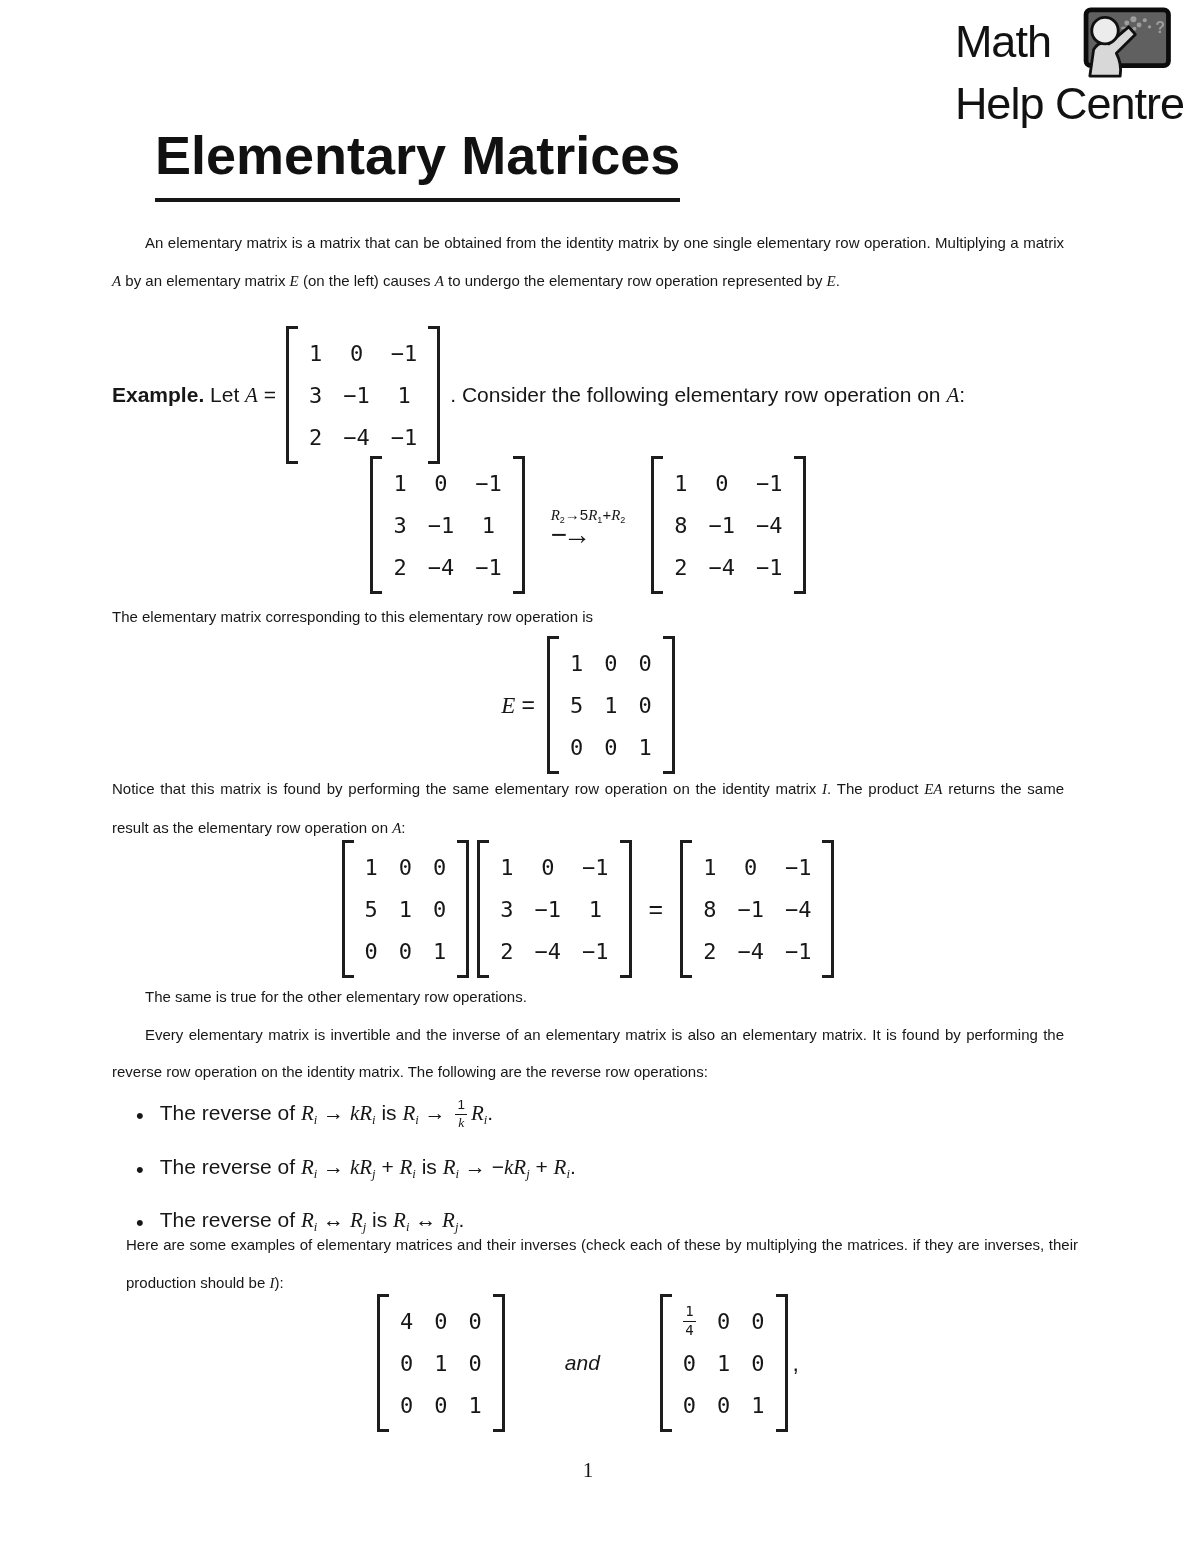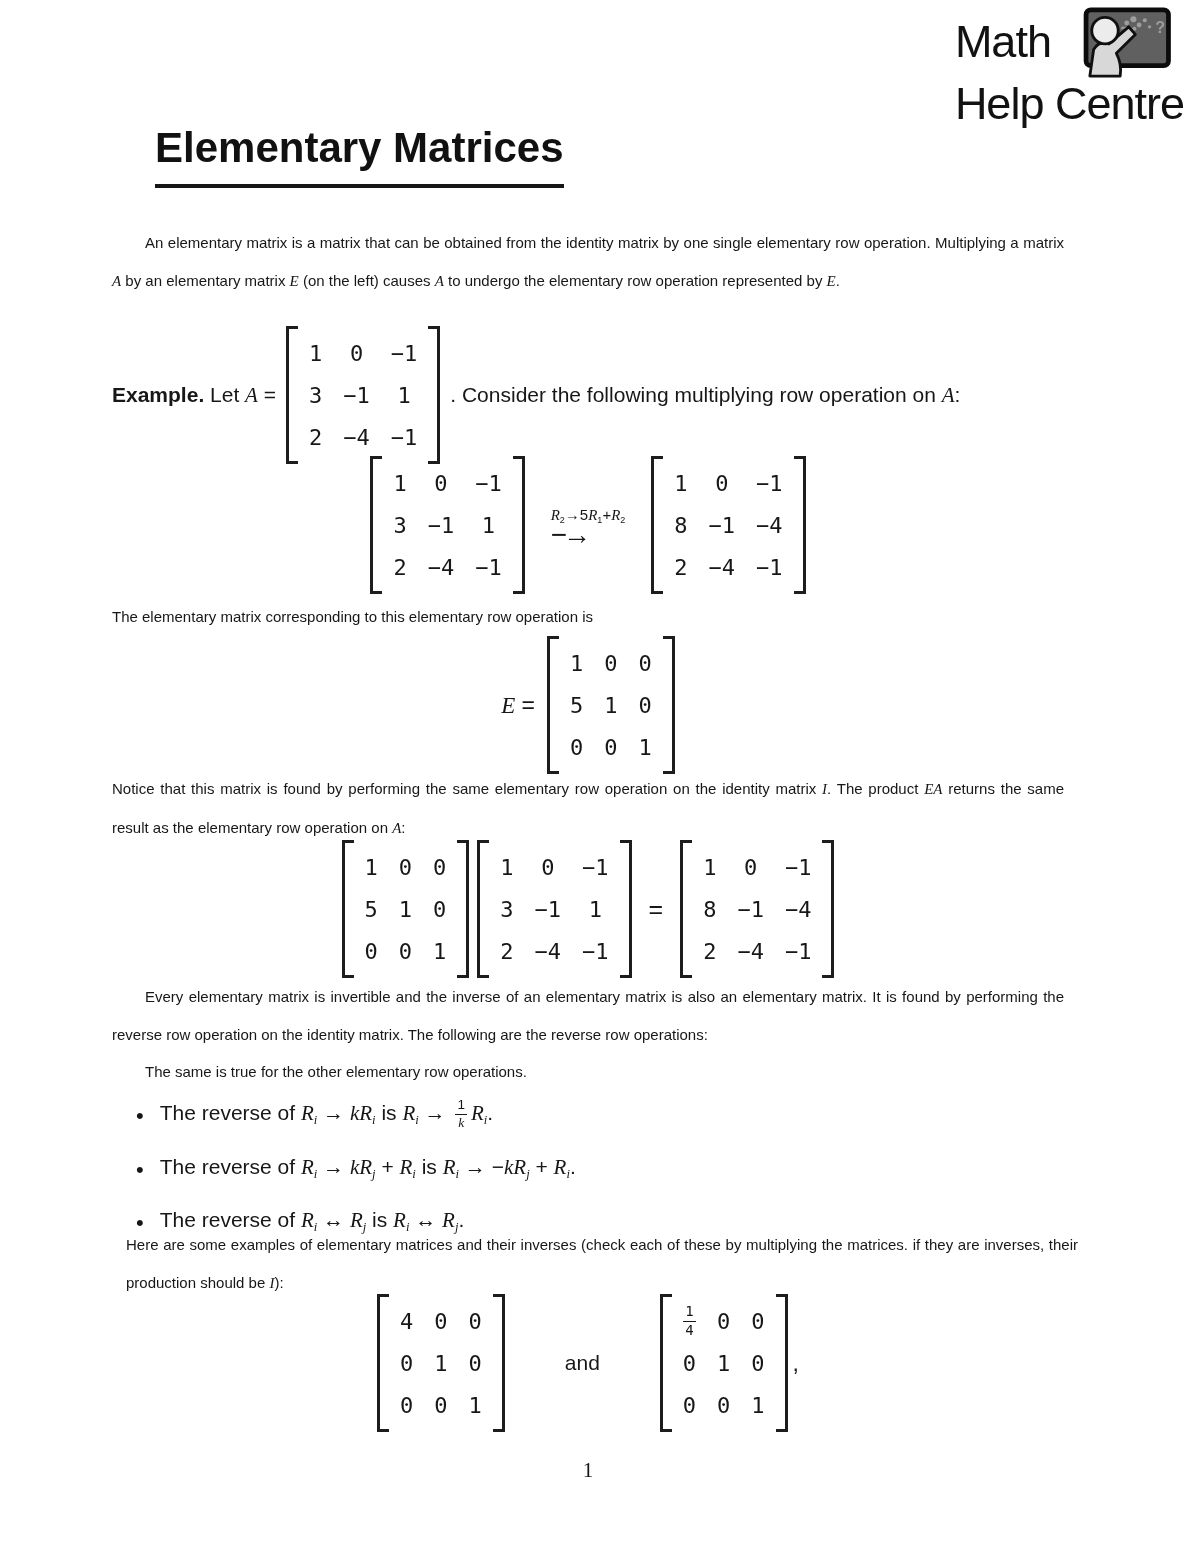--- a/index.html
+++ b/index.html
@@ -30,21 +30,21 @@
   .mx-cell .frac{font-size:14px;margin:0;}
 
   
   .logo{position:absolute;top:6px;right:16px;}
   .logo-row1{display:flex;align-items:center;gap:22px;}
   .logo-word{font-size:45px;font-weight:500;letter-spacing:-1px;line-height:1.15;color:#121212;}
   .board-icon{display:block;}
 
   
   .title-wrap{position:absolute;top:124px;left:155px;}
-  .page-title{display:inline-block;font-size:42px;font-weight:bold;color:#111;
+  .page-title{display:inline-block;font-size:54px;font-weight:bold;color:#111;
               border-bottom:4px solid #161616;padding-bottom:12px;letter-spacing:0;}
   .intro{position:absolute;top:224px;left:112px;width:952px;}
   .example-row{position:absolute;top:326px;left:112px;width:952px;display:flex;
                align-items:center;font-size:21px;white-space:nowrap;}
   .example-row .matrix{margin:0 10px;}
   .rowop{position:absolute;top:456px;left:112px;width:952px;display:flex;
          justify-content:center;align-items:center;gap:26px;}
   .arrowgrp{display:flex;flex-direction:column;}
   .arrow-label{font-size:15px;line-height:1.15;}
   .arrow-line{font-size:28px;line-height:18px;letter-spacing:-4px;padding-right:5px;margin-top:1px;}
@@ -55,21 +55,21 @@
   .product{position:absolute;top:840px;left:112px;width:952px;display:flex;
            justify-content:center;align-items:center;gap:8px;}
   .product .equals{font-size:25px;margin:0 9px;}
   .paras2{position:absolute;top:978px;left:112px;width:952px;}
   .bullets{position:absolute;top:1096px;left:136px;width:930px;}
   .bullet-row{display:flex;align-items:center;margin-bottom:13px;font-size:21px;line-height:34px;}
   .bullet-dot{margin-right:16px;font-size:22px;}
   .here{position:absolute;top:1226px;left:126px;width:952px;}
   .inv{position:absolute;top:1294px;left:112px;width:952px;display:flex;
        justify-content:center;align-items:center;}
-  .inv .and{margin:0 60px;font-size:21px;}
+  .inv .and{margin:0 60px;font-size:21px;font-style:italic;}
   .inv .trailing{font-size:23px;margin-left:5px;}
   .pagenum{position:absolute;top:1458px;left:112px;width:952px;text-align:center;
            font-family:"Liberation Serif",serif;font-size:21px;color:#131313;}
 </style>
 </head>
 <body>
 
 <div class="page">
 
   <div class="logo">
@@ -110,21 +110,21 @@
           <span class="mx-cell">−1</span>
           <span class="mx-cell">3</span>
           <span class="mx-cell">−1</span>
           <span class="mx-cell">1</span>
           <span class="mx-cell">2</span>
           <span class="mx-cell">−4</span>
           <span class="mx-cell">−1</span>
         </span>
         <span class="bk r"></span>
       </span>
-    <span><span>. Consider the following multiplying row operation on </span><span class="mi">A</span><span>:</span></span>
+    <span><span>. Consider the following elementary row operation on </span><span class="mi">A</span><span>:</span></span>
   </div>
 
   <div class="rowop">
     <span class="matrix">
         <span class="bk l"></span>
         <span class="mx-grid" style="grid-template-columns: repeat(3, auto);">
           <span class="mx-cell">1</span>
           <span class="mx-cell">0</span>
           <span class="mx-cell">−1</span>
           <span class="mx-cell">3</span>
@@ -223,22 +223,22 @@
           <span class="mx-cell">−4</span>
           <span class="mx-cell">2</span>
           <span class="mx-cell">−4</span>
           <span class="mx-cell">−1</span>
         </span>
         <span class="bk r"></span>
       </span>
   </div>
 
   <div class="paras2 body-text just">
+    <p class="ind">The same is true for the other elementary row operations.</p>
     <p class="ind">Every elementary matrix is invertible and the inverse of an elementary matrix is also an elementary matrix. It is found by performing the reverse row operation on the identity matrix. The following are the reverse row operations:</p>
-    <p class="ind">The same is true for the other elementary row operations.</p>
   </div>
 
   <div class="bullets">
     <div class="bullet-row">
       <span class="bullet-dot">•</span>
       <span><span>The reverse of </span><span class="mi">R</span><span class="mi ssub">i</span><span> → </span><span class="mi">k</span><span class="mi">R</span><span class="mi ssub">i</span><span> is </span><span class="mi">R</span><span class="mi ssub">i</span><span> → </span><span class="frac">
             <span class="fn">1</span>
             <span class="fd mi">k</span>
           </span><span class="mi">R</span><span class="mi ssub">i</span><span>.</span></span>
     </div>

